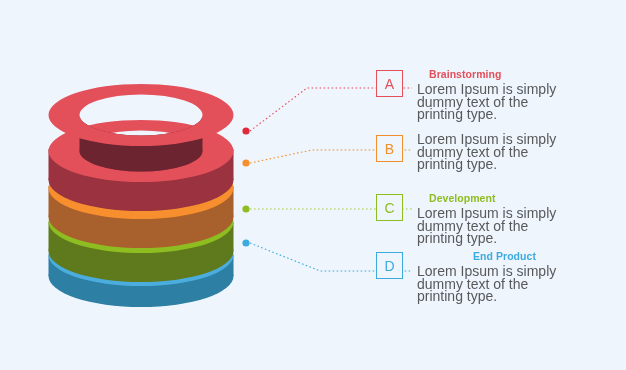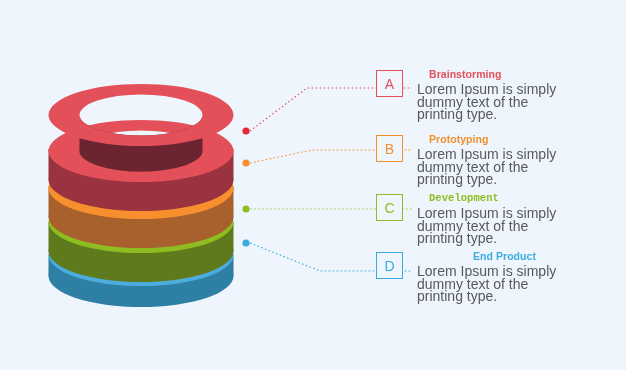--- a/index.html
+++ b/index.html
@@ -182,31 +182,30 @@
         <p class="title" style="color: rgb(228, 80, 90);">Brainstorming</p>
         <p class="desc">Lorem Ipsum is simply dummy text of the printing type.</p>
       </div>
     </div>
 
     <div class="item" style="top: 133px;">
       <div class="badge" style="color: rgb(240, 144, 44); border-color: rgb(240, 144, 44);">
         <span>B</span>
       </div>
       <div class="texts">
-        <p class="title" style="color: rgb(240, 144, 44);">Prototyping</p>
         <p class="desc">Lorem Ipsum is simply dummy text of the printing type.</p>
       </div>
     </div>
 
     <div class="item" style="top: 192px;">
       <div class="badge" style="color: rgb(142, 189, 33); border-color: rgb(142, 189, 33);">
         <span>C</span>
       </div>
       <div class="texts">
-        <p class="title" style="color: rgb(142, 189, 33); font-family: Liberation Mono, monospace;">Development</p>
+        <p class="title" style="color: rgb(142, 189, 33);">Development</p>
         <p class="desc">Lorem Ipsum is simply dummy text of the printing type.</p>
       </div>
     </div>
 
     <div class="item" style="top: 250px;">
       <div class="badge" style="color: rgb(58, 170, 223); border-color: rgb(58, 170, 223);">
         <span>D</span>
       </div>
       <div class="texts">
         <p class="title" style="color: rgb(58, 170, 223); padding-left: 44px;">End Product</p>

